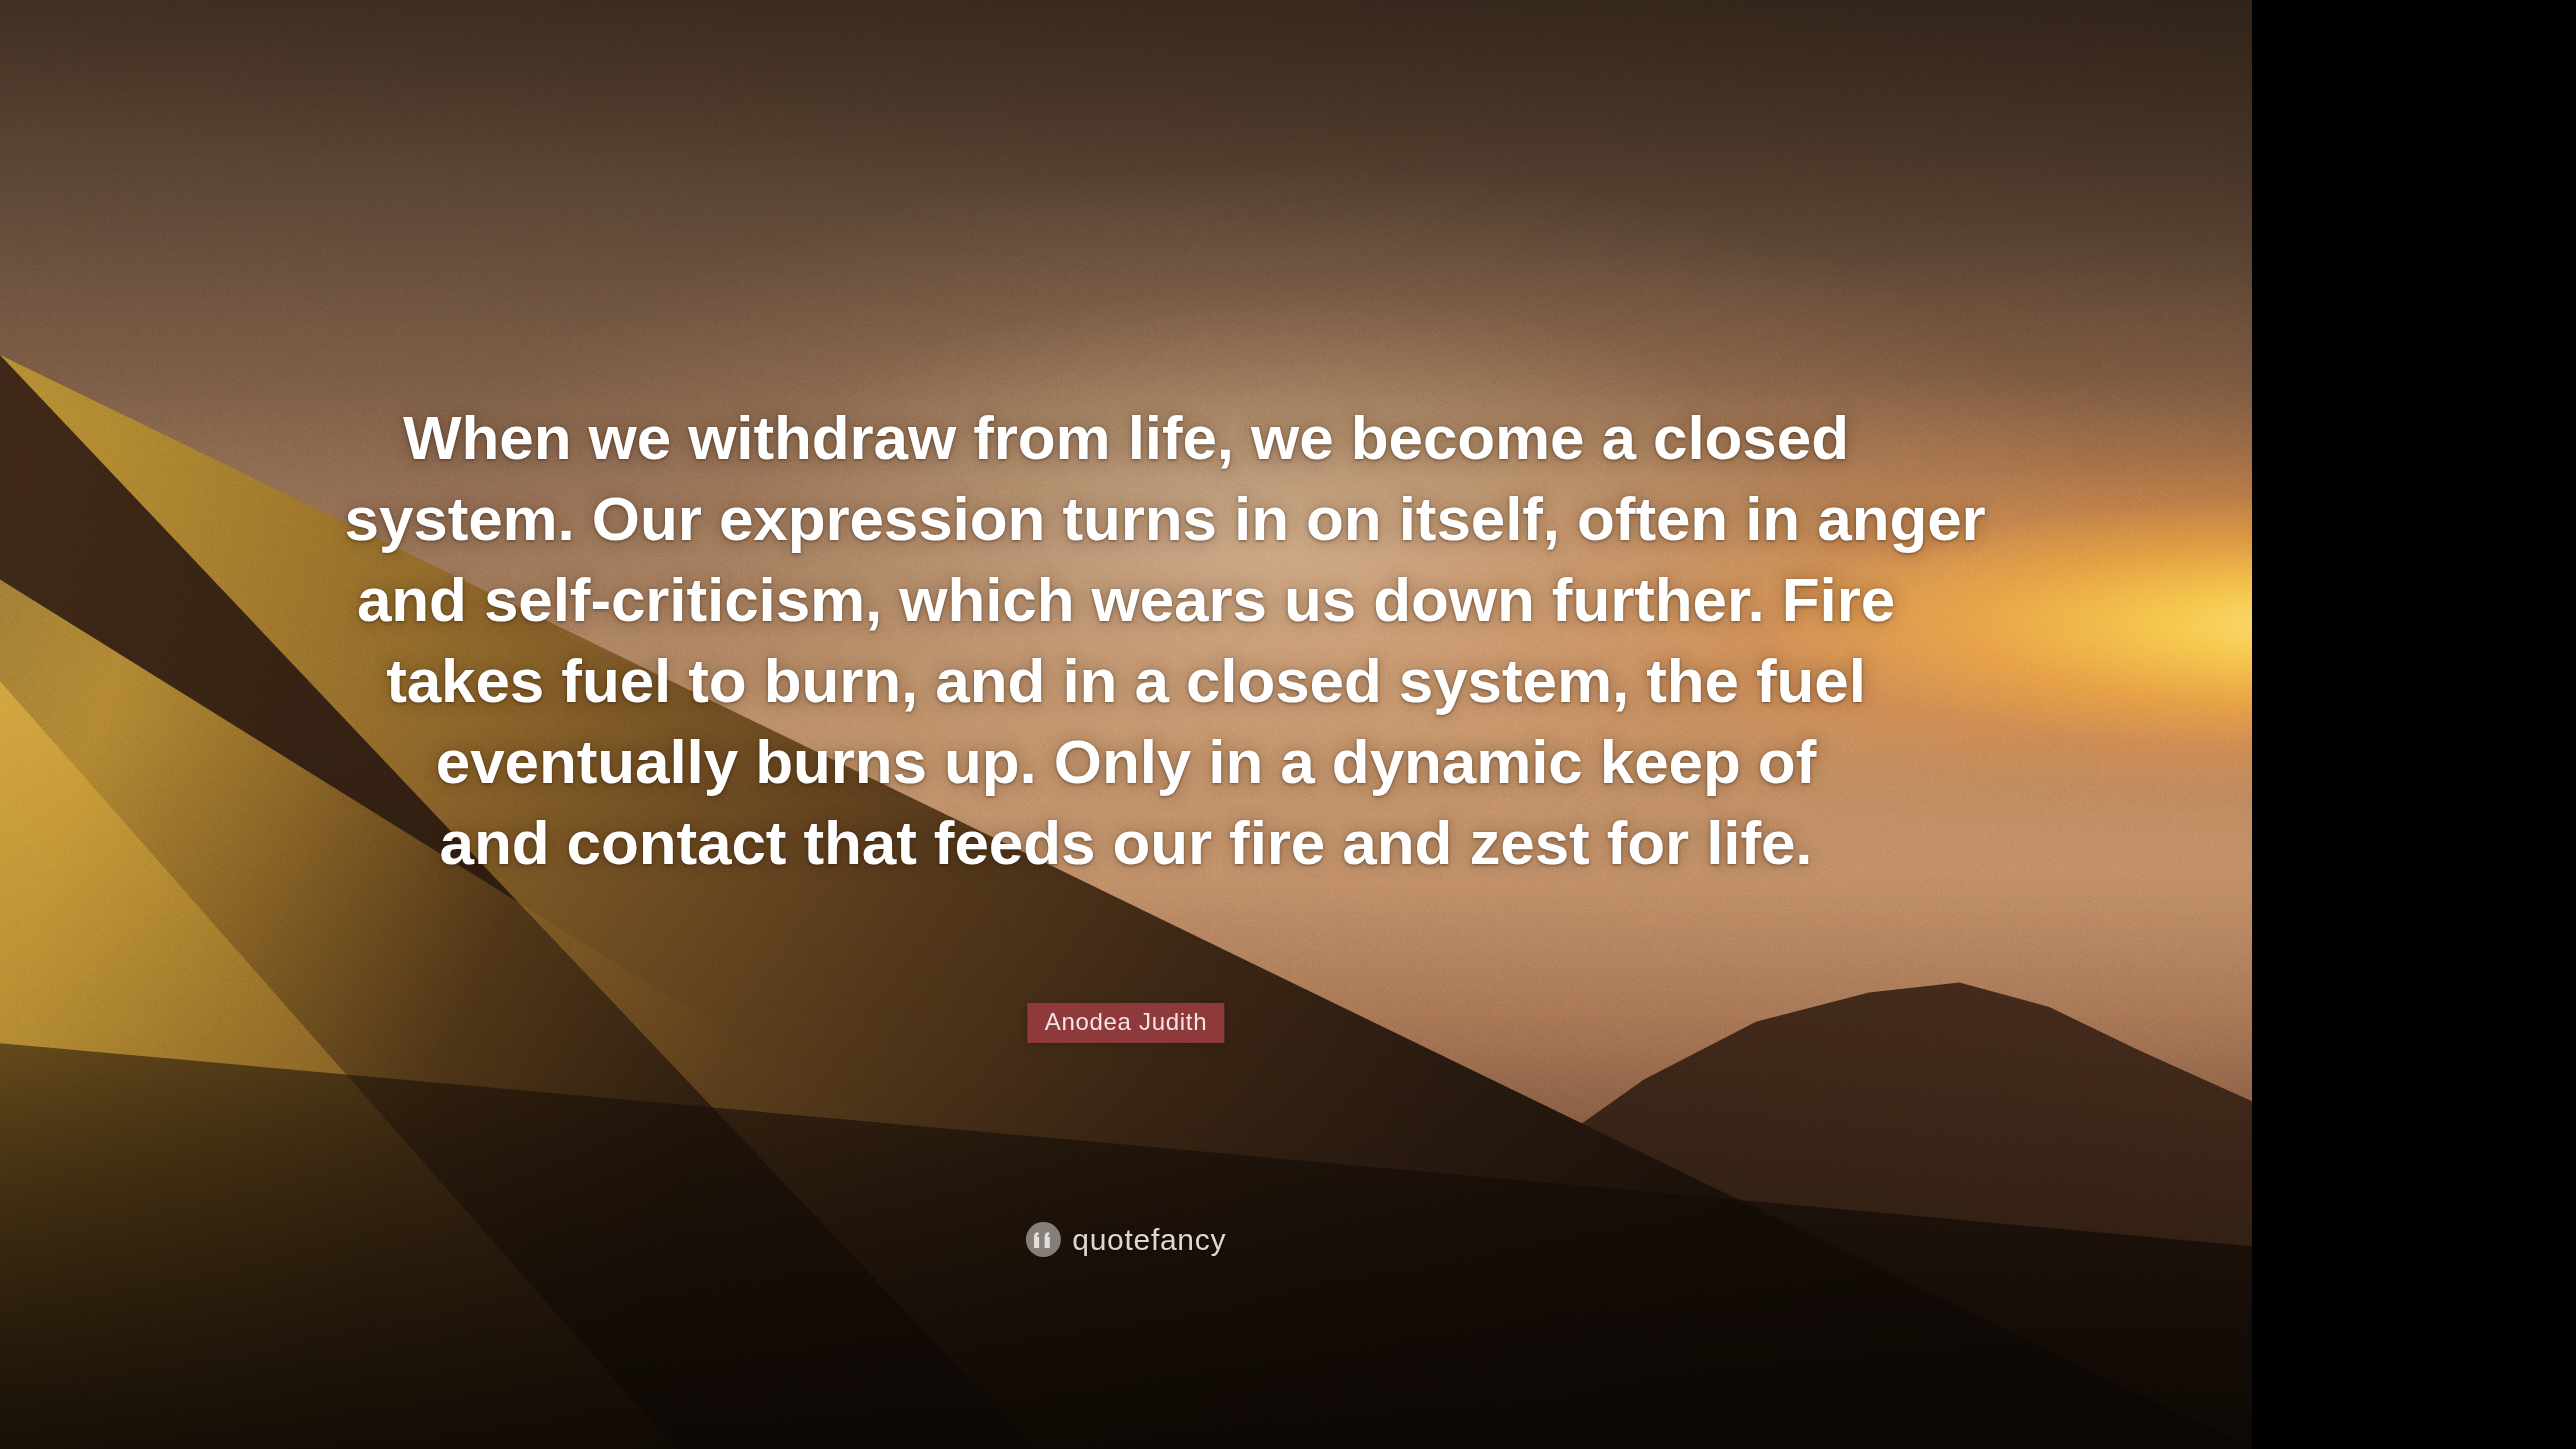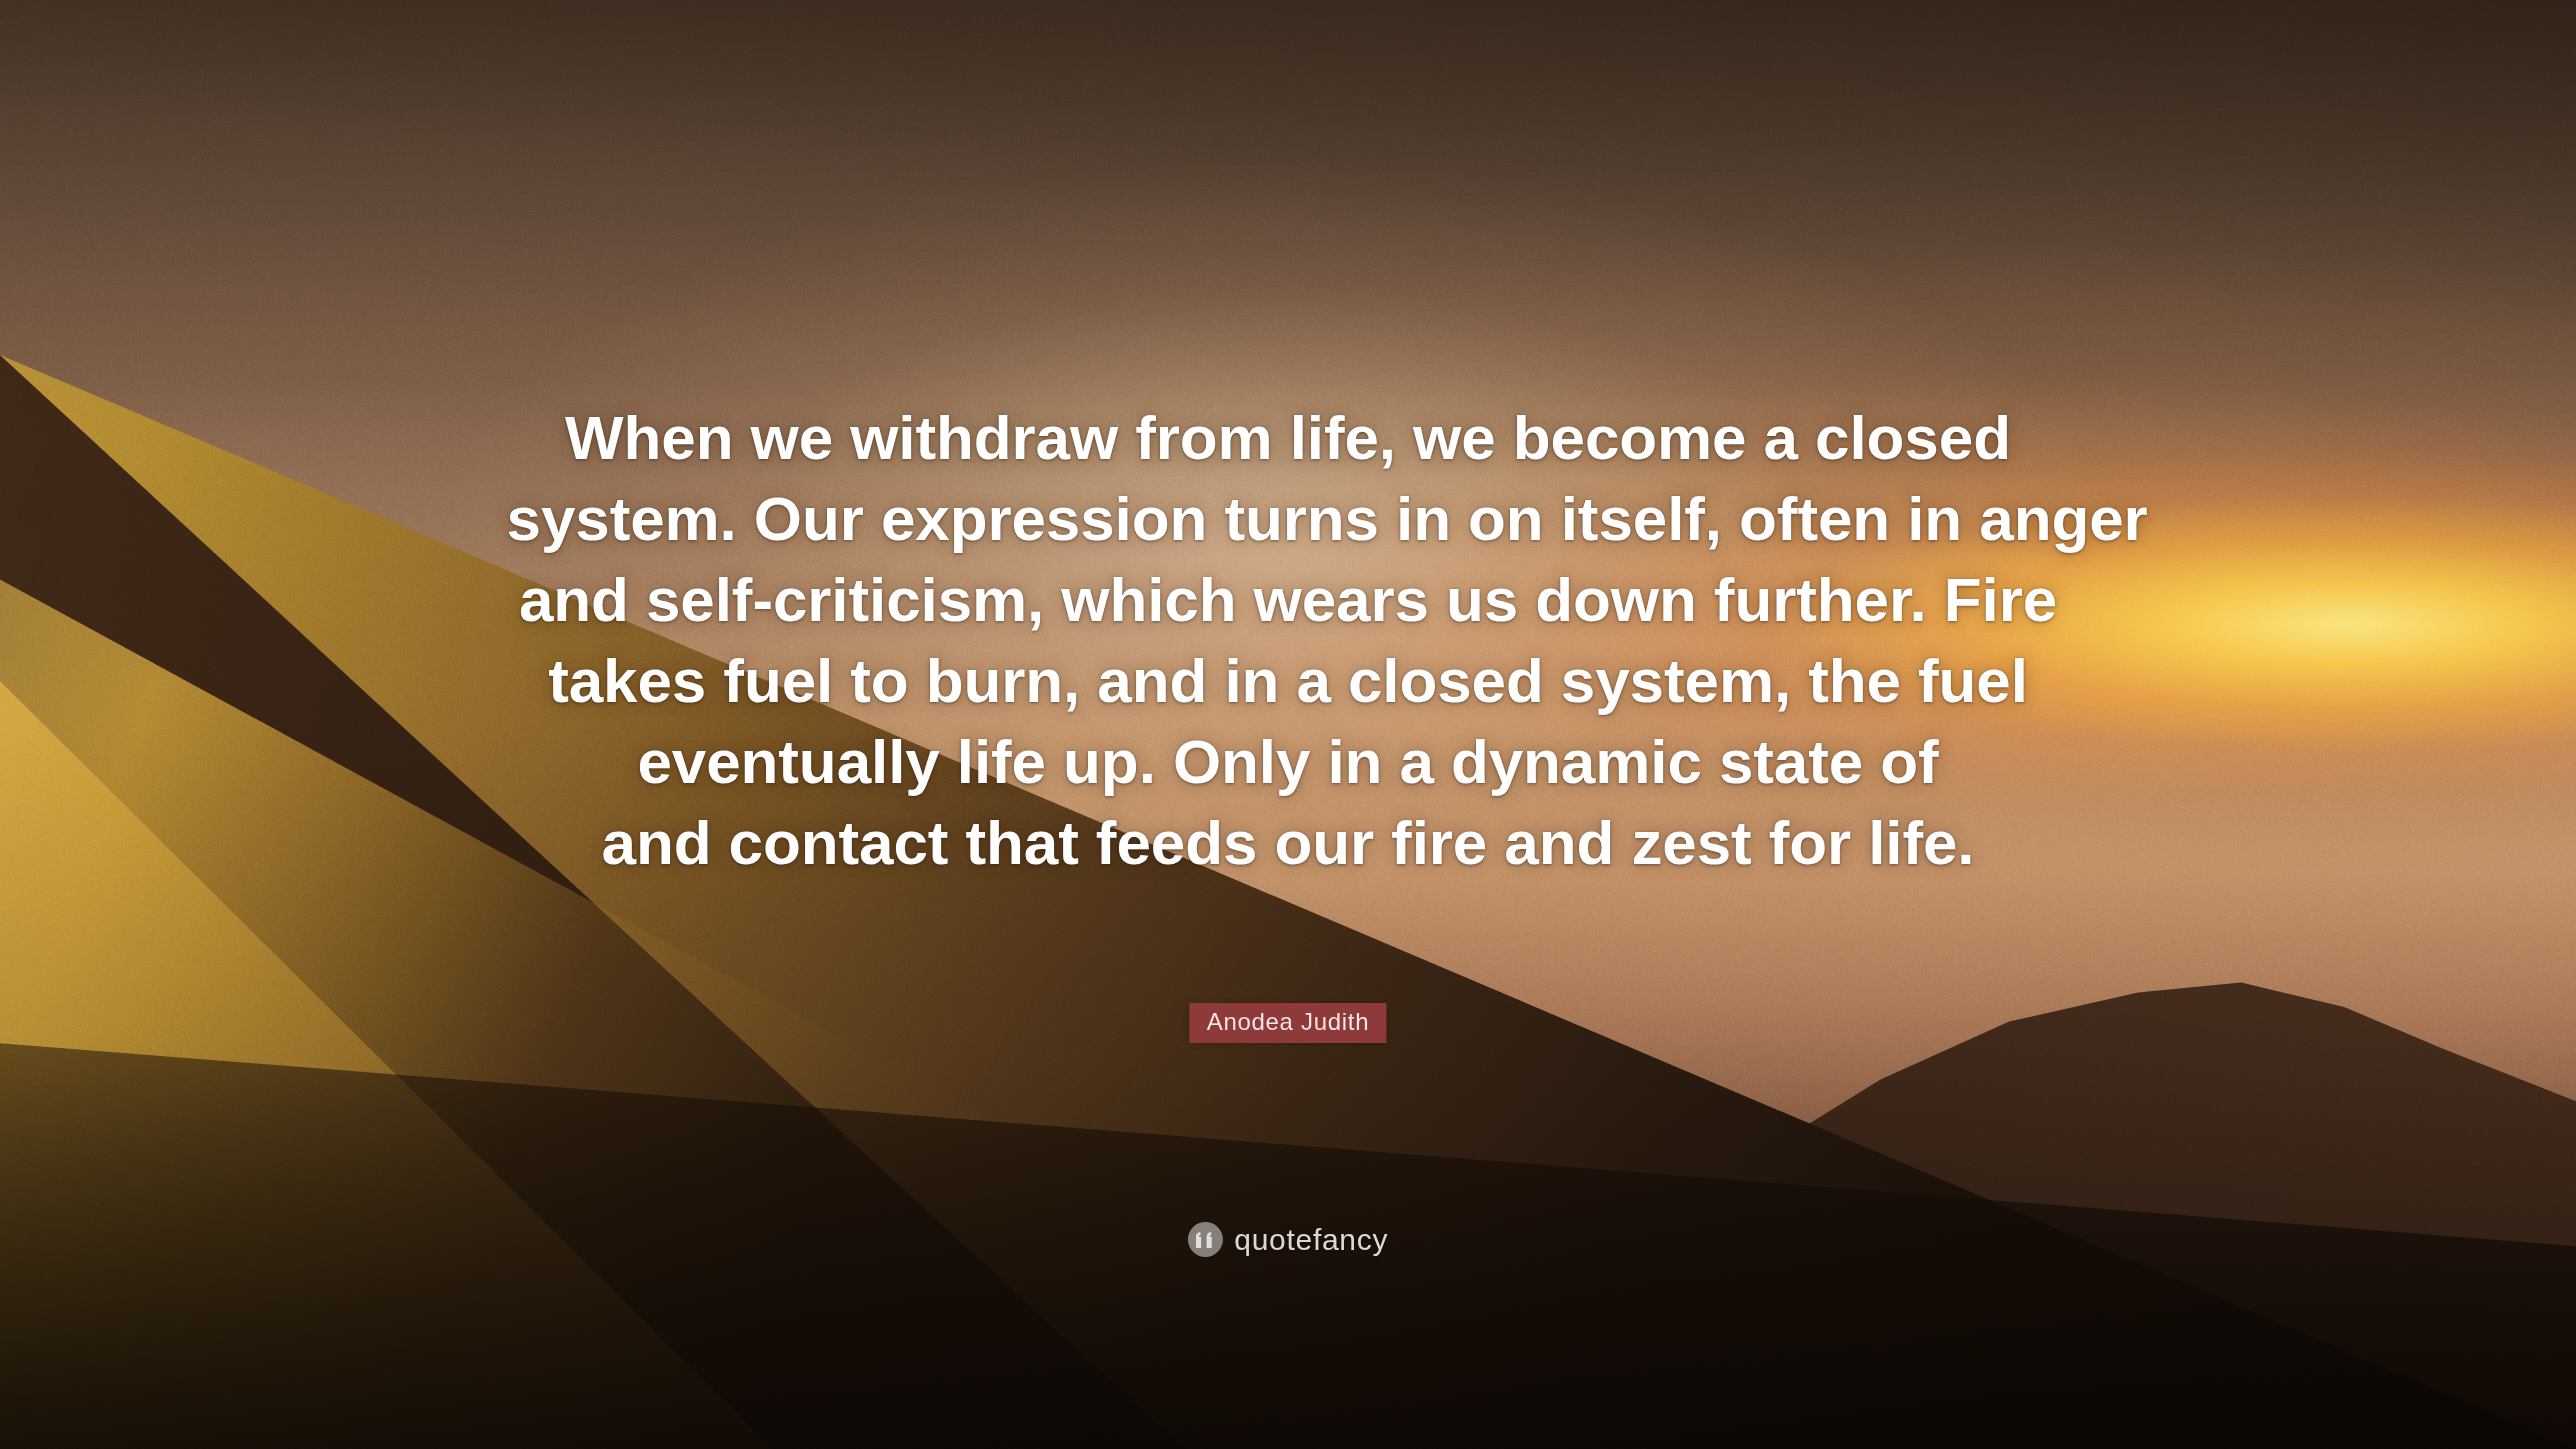--- a/index.html
+++ b/index.html
@@ -4,21 +4,21 @@
 <title>Quotefancy Quote Image</title>
 <style>
   html, body {
     margin: 0;
     padding: 0;
     background: #000;
   }
 
   #stage {
     position: relative;
-    width: 2576px;
+    width: 2252px;
     height: 1449px;
     overflow: hidden;
     font-family: "Liberation Sans", sans-serif;
     background: #c2410c;
   }
 
   
   .bg-layer {
     position: absolute;
     inset: 0;
@@ -339,21 +339,21 @@
     <rect width="3840" height="2160" filter="url(#grainFilter)"></rect>
   </svg>
 
   <div id="content">
 
     <div id="quote-block">
       <div class="quote-line">When we withdraw from life, we become a closed</div>
       <div class="quote-line">system. Our expression turns in on itself, often in anger</div>
       <div class="quote-line">and self-criticism, which wears us down further. Fire</div>
       <div class="quote-line">takes fuel to burn, and in a closed system, the fuel</div>
-      <div class="quote-line">eventually life up. Only in a dynamic state of</div>
+      <div class="quote-line">eventually burns up. Only in a dynamic keep of</div>
       <div class="quote-line">and contact that feeds our fire and zest for life.</div>
     </div>
 
     <div id="attribution-wrap">
       <div id="attribution-badge">Anodea Judith</div>
     </div>
 
     <div id="watermark">
       <span id="watermark-mark">
         <svg width="20" height="16" viewBox="0 0 30 24" aria-hidden="true">

